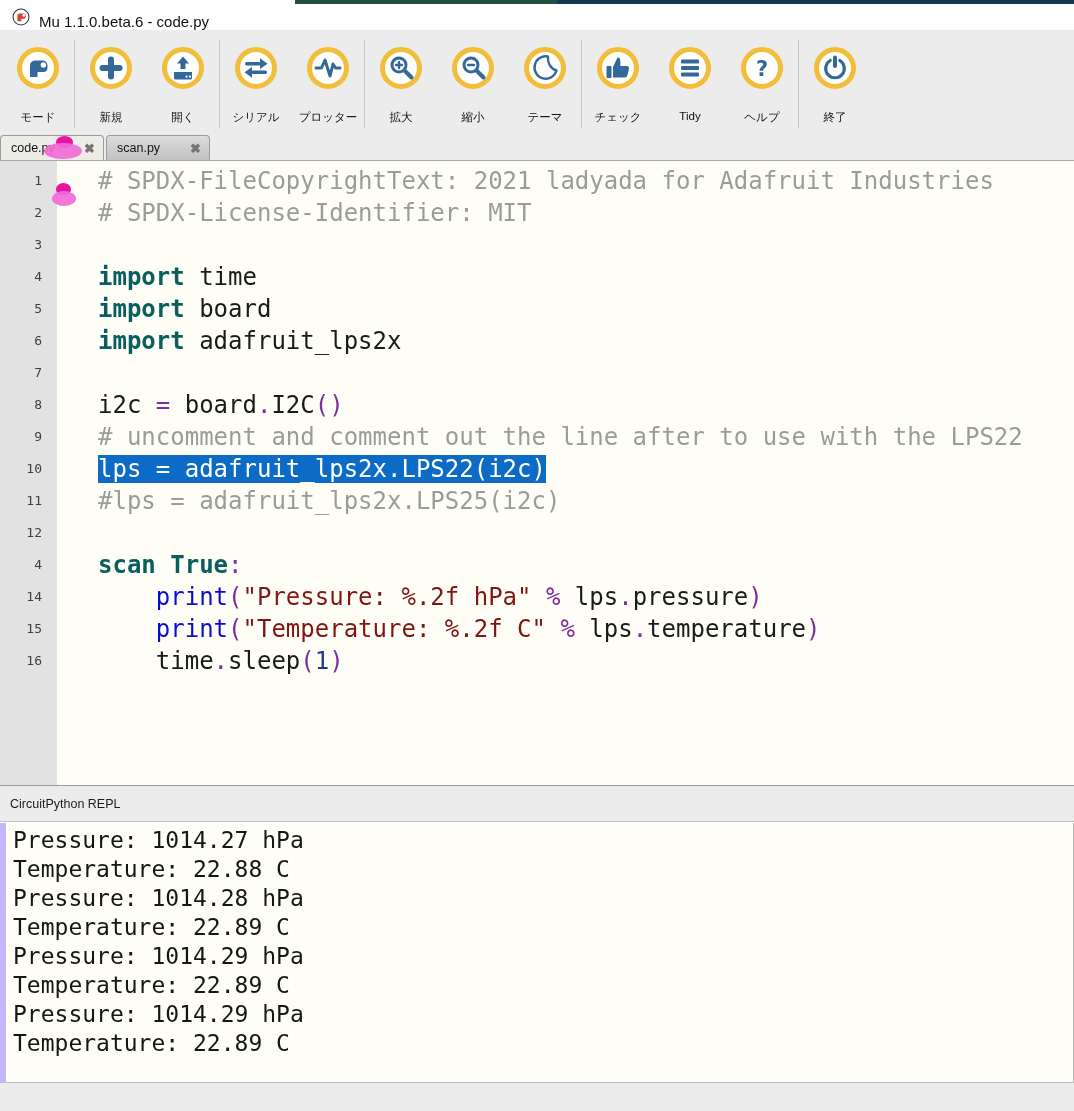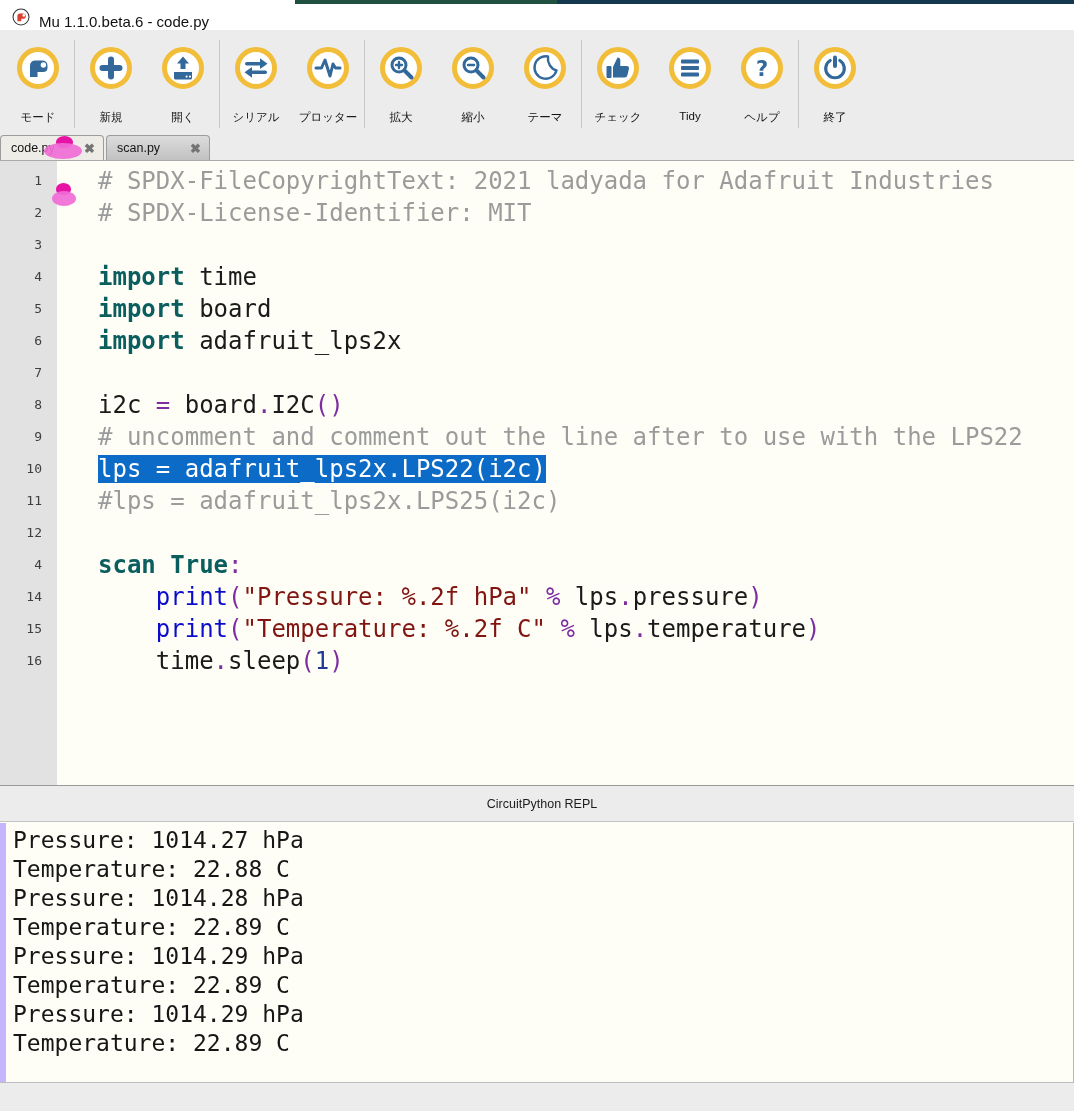--- a/index.html
+++ b/index.html
@@ -52,21 +52,21 @@
   .tok-cm { color:var(--comment); }
   .tok-st { color:var(--string); }
   .tok-op { color:var(--operator); }
   .tok-bi { color:var(--builtin); }
   .tok-num { color:var(--number); }
   .tok-sel { background:var(--selection-bg); color:var(--selection-fg); }
 
   
   .repl-header { position:absolute; top:785px; left:0; width:1074px; height:37px;
     background:var(--header-bg); border-top:1px solid #9a9a9a; border-bottom:1px solid #c3c3c3;
-    display:flex; align-items:center; padding-left:10px;justify-content:center; }
+    display:flex; align-items:center; padding-left:10px; }
   .repl-header span { font-size:12.5px; color:#1c1c1c; }
   .repl { position:absolute; top:823px; left:0; width:1074px; height:259px;
     background:var(--editor-bg); border-left:6px solid #c4b5fd; border-right:1px solid #b5b5b5;
     padding:3px 0 0 7px; font-family:"DejaVu Sans Mono", monospace; font-size:23px; line-height:29px;
     color:#161616; overflow:hidden; }
   .rl { white-space:pre; }
 
   
   .statusbar { position:absolute; top:1082px; left:0; width:1074px; height:29px;
     background:#ececec; border-top:1px solid #bdbdbd; }

